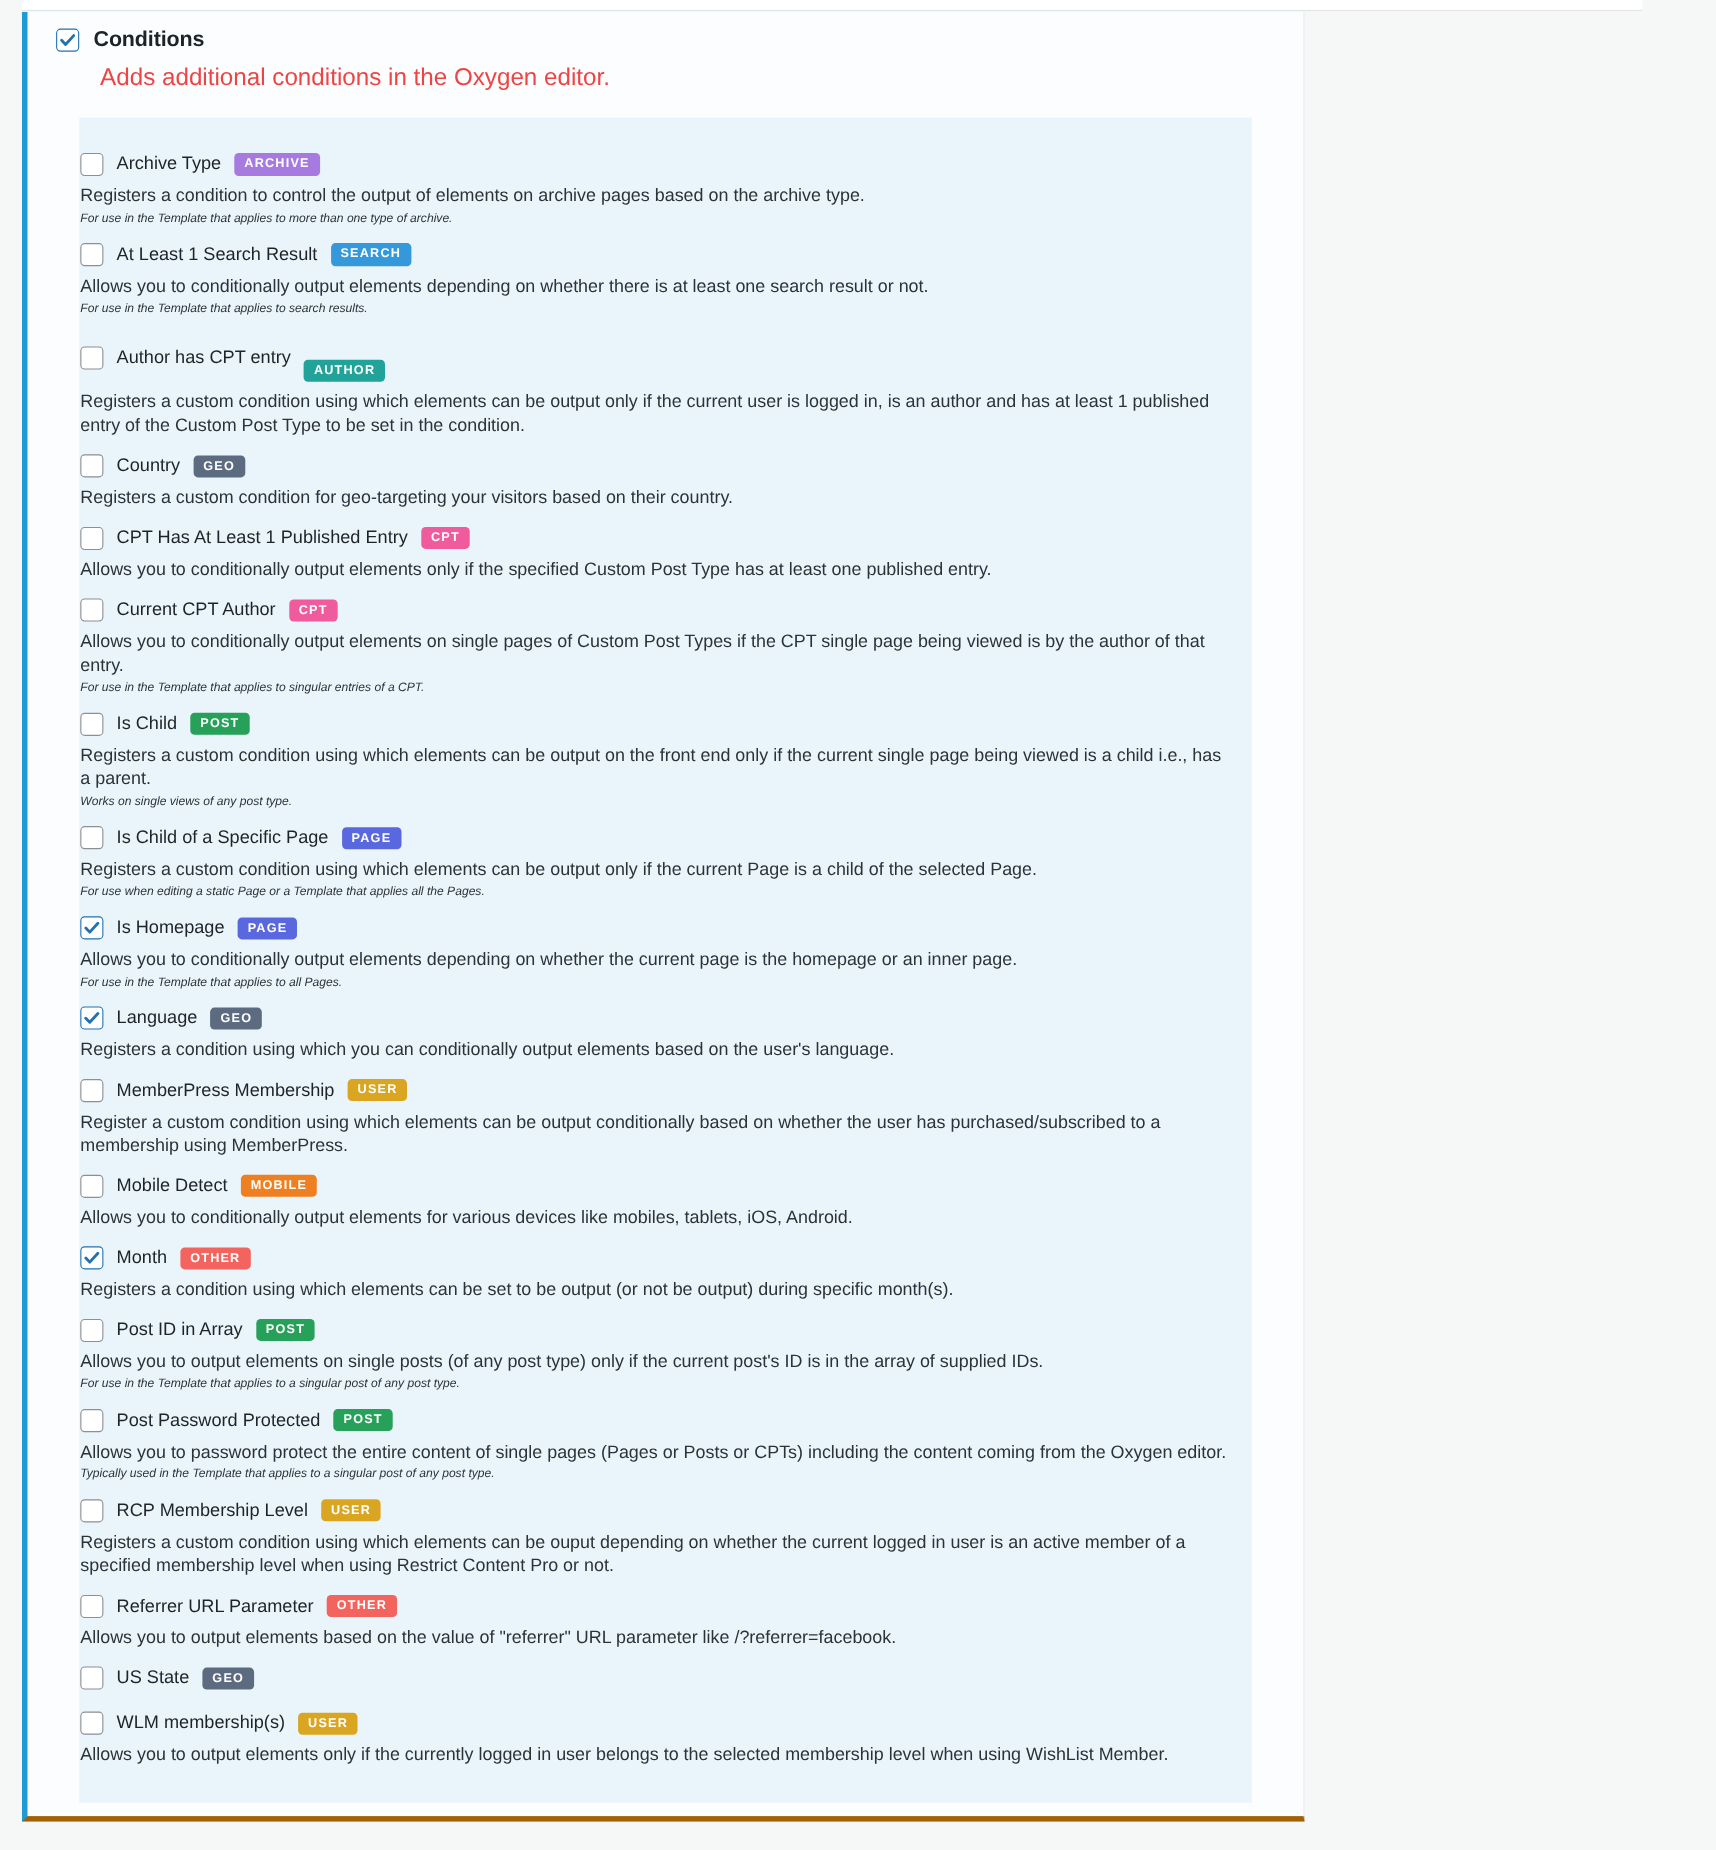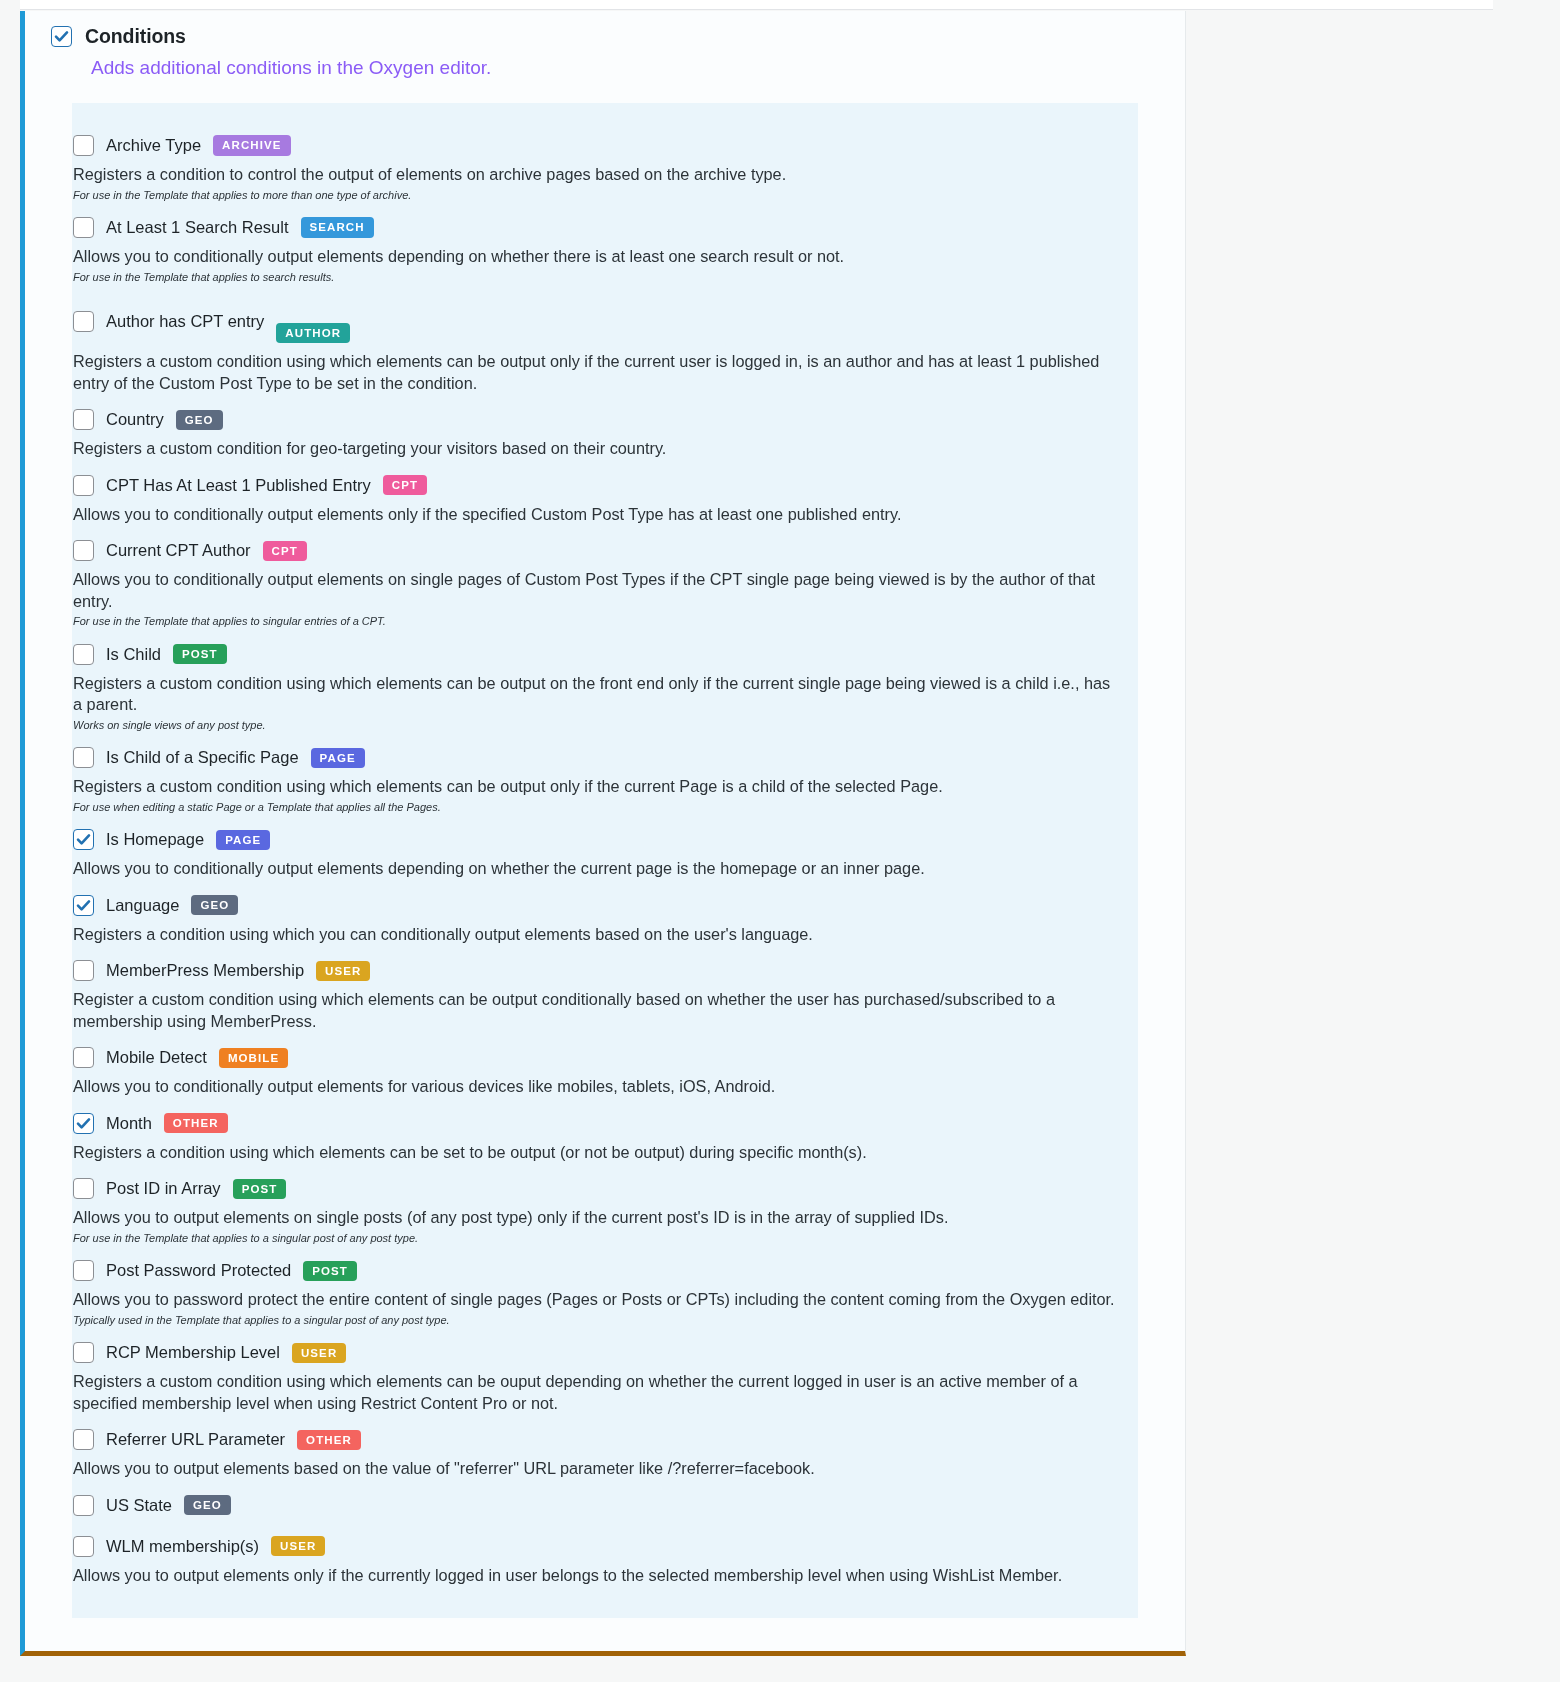--- a/index.html
+++ b/index.html
@@ -44,22 +44,22 @@
     gap: 13px;
   }
   .title {
     font-size: 19.5px;
     font-weight: bold;
     color: #1d2327;
     letter-spacing: -0.1px;
   }
   .subtitle {
     margin: 9px 0 0 40px;
-    font-size: 19px;
-    color: #8b5cf6;
+    font-size: 22px;
+    color: #ef4444;
   }
 
   
   .cb {
     width: 21px; height: 21px;
     min-width: 21px;
     border: 1px solid #8c8f94;
     border-radius: 4px;
     background: #fff;
     display: inline-flex;
@@ -245,20 +245,21 @@
           <div class="item-head">
             <span class="cb checked">
               <svg width="15" height="15" viewBox="0 0 15 15">
                 <path d="M2 7.6 L5.6 11.4 L13 3.4" fill="none" stroke="#2271b1" stroke-width="2.6" stroke-linecap="round" stroke-linejoin="round"></path>
               </svg>
             </span>
             <span class="item-label">Is Homepage</span>
             <span class="badge" style="background: rgb(90, 104, 224);">PAGE</span>
           </div>
           <div class="desc">Allows you to conditionally output elements depending on whether the current page is the homepage or an inner page.</div>
+          <div class="note">For use in the Template that applies to all Pages.</div>
         </div>
         <div class="item">
           <div class="item-head">
             <span class="cb checked">
               <svg width="15" height="15" viewBox="0 0 15 15">
                 <path d="M2 7.6 L5.6 11.4 L13 3.4" fill="none" stroke="#2271b1" stroke-width="2.6" stroke-linecap="round" stroke-linejoin="round"></path>
               </svg>
             </span>
             <span class="item-label">Language</span>
             <span class="badge" style="background: rgb(93, 107, 128);">GEO</span>

